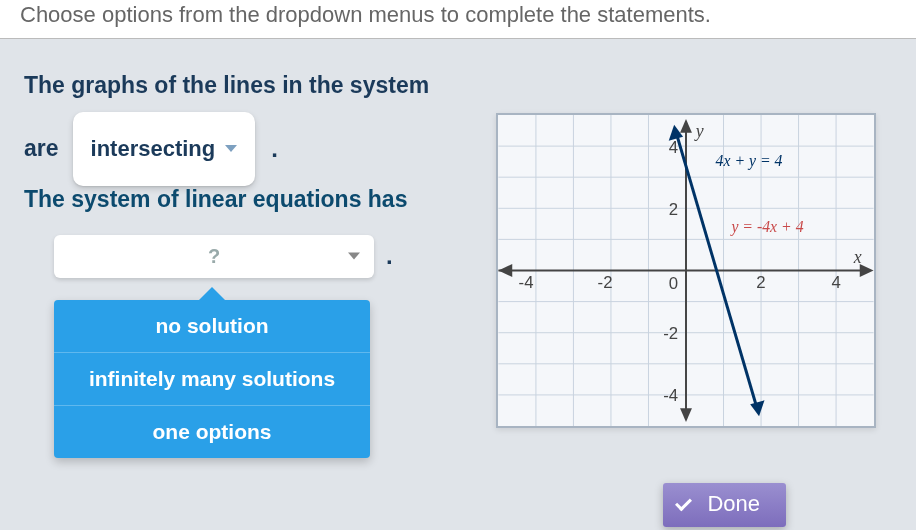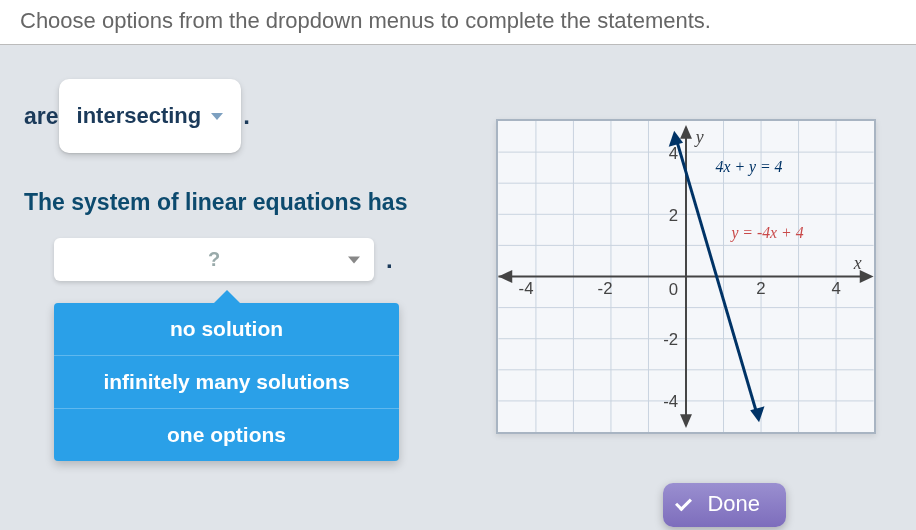--- a/index.html
+++ b/index.html
@@ -6,21 +6,21 @@
     body {
       width: 916px;
       height: 530px;
       background: #e0e4e9;
       font-family: -apple-system, BlinkMacSystemFont, 'Segoe UI', Arial, sans-serif;
       overflow: hidden;
       position: relative;
     }
     .header {
       background: #fff;
-      padding: 8px 20px 10px;
+      padding: 2px 20px 10px;
       border-bottom: 1px solid #bbb;
       color: #666;
       font-size: 22px;
       font-weight: 500;
     }
     .content {
       padding: 28px 24px 0 24px;
       position: relative;
     }
     .left-col {
@@ -30,22 +30,22 @@
     .sentence {
       font-size: 23px;
       color: #1b3a5a;
       font-weight: 600;
       line-height: 1.6;
       margin-bottom: 8px;
     }
     .row-are {
       display: flex;
       align-items: center;
+      gap: 14px;
       margin-top: 6px;
-      margin-bottom: 36px;
     }
     .label-are {
       font-size: 23px;
       color: #1b3a5a;
       font-weight: 600;
     }
     .dropdown {
       background: #fff;
       border-radius: 10px;
       padding: 24px 18px;
@@ -100,21 +100,21 @@
     .dropdown2 .drop-arrow {
       position: absolute;
       right: 14px;
       top: 50%;
       transform: translateY(-50%);
       border-top-color: #888;
     }
     .menu {
       margin-left: 30px;
       margin-top: 22px;
-      width: 345px;
+      width: 316px;
       background: #2aa0e8;
       border-radius: 4px;
       position: relative;
       box-shadow: 0 4px 10px rgba(0,0,0,0.2);
     }
     .menu::before {
       content: '';
       position: absolute;
       top: -13px;
       left: 50%;
@@ -178,21 +178,21 @@
 
     .done-btn {
       position: absolute;
       right: 130px;
       top: 483px;
       background: linear-gradient(#9a8fd0, #7d6dbc);
       color: #fff;
       font-size: 22px;
       font-weight: 500;
       padding: 8px 26px 10px 44px;
-      border-radius: 10px;
+      border-radius: 3px;
       box-shadow: 0 3px 8px rgba(0,0,0,0.25);
       cursor: pointer;
     }
     .done-btn::before {
       content: '';
       position: absolute;
       left: 16px;
       top: 50%;
       width: 6px;
       height: 12px;
@@ -201,20 +201,21 @@
       transform: translateY(-65%) rotate(45deg);
     }
   </style>
 </head>
 <body>
 
 <div class="header">Choose options from the dropdown menus to complete the statements.</div>
 
 <div class="content">
   <div class="left-col">
+    <div class="sentence">The graphs of the lines in the system</div>
     <div class="row-are">
       <span class="label-are">are</span>
       <div class="dropdown">
         <span>intersecting</span>
         <span class="drop-arrow"></span>
       </div>
       <span class="dot">.</span>
     </div>
 
     <div class="sentence2">The system of linear equations has</div>

